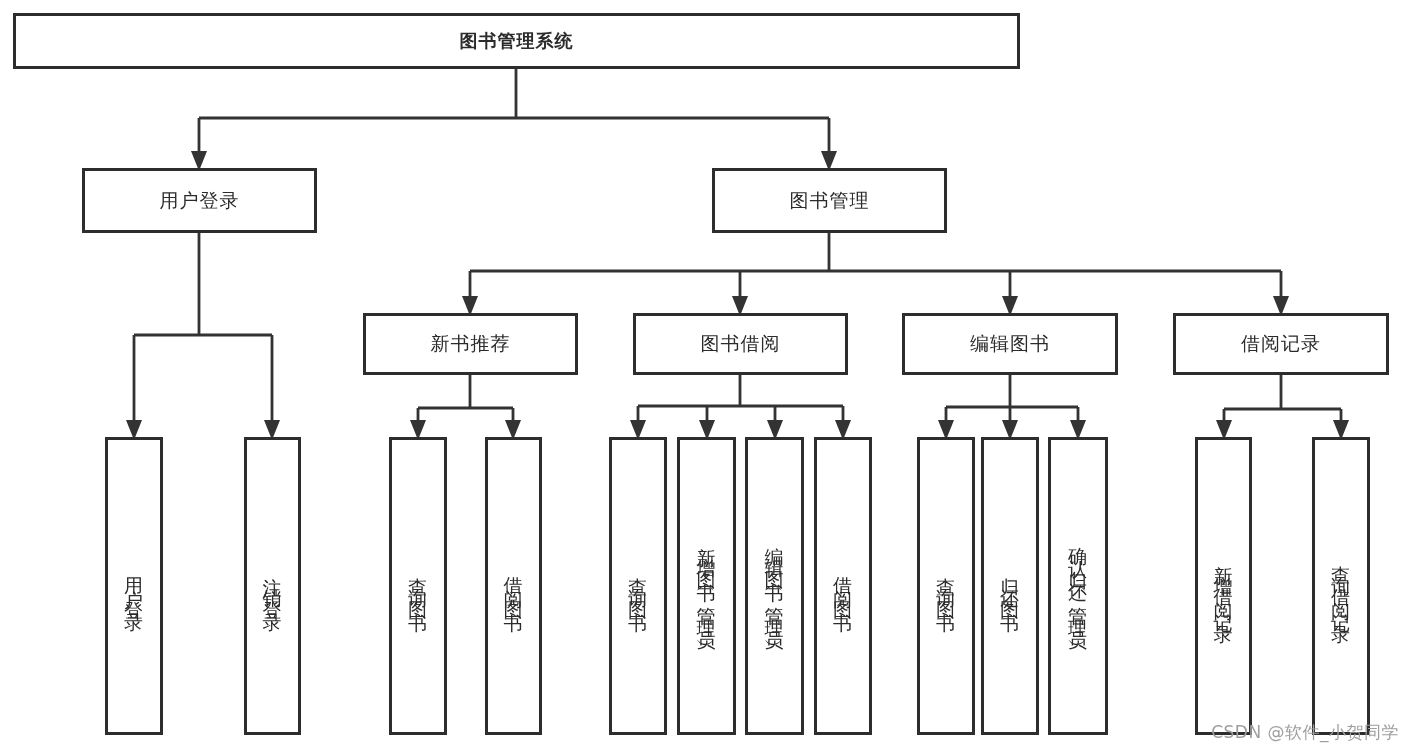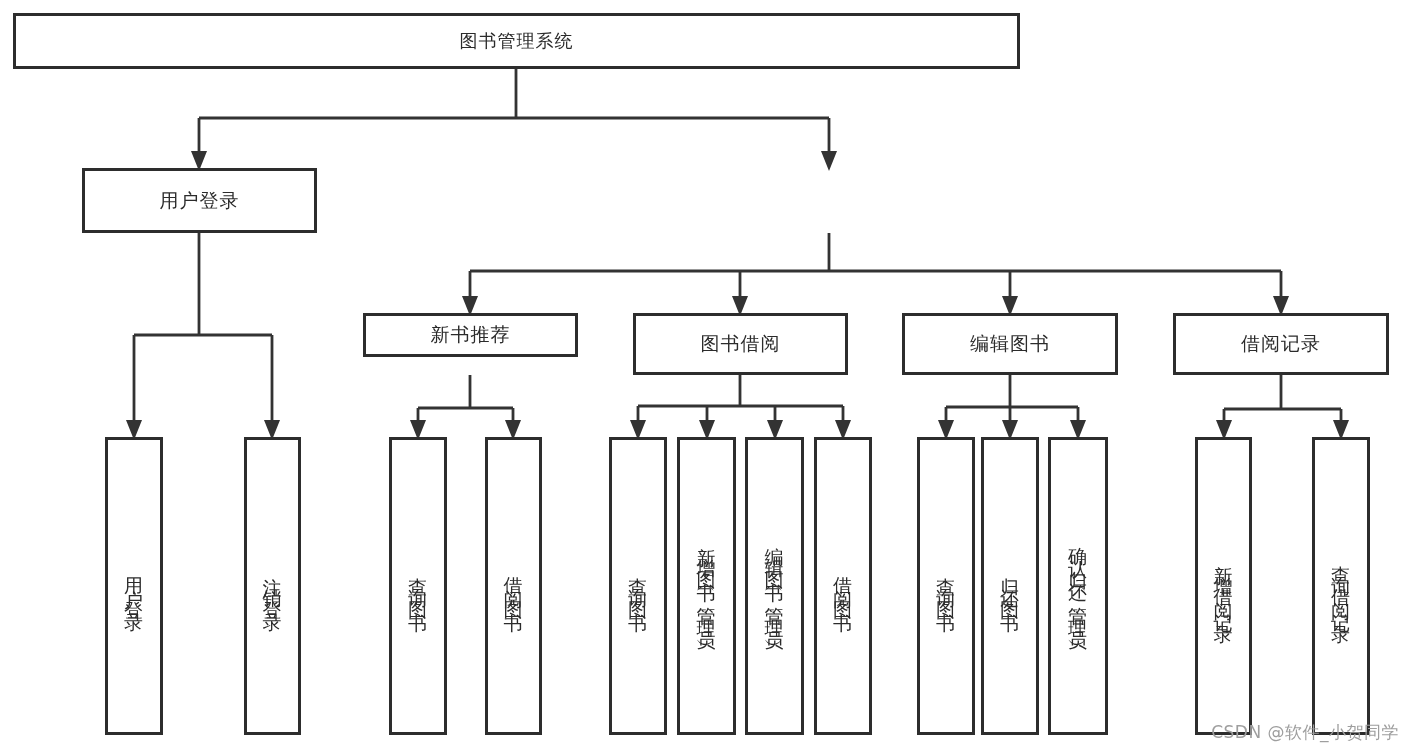--- a/index.html
+++ b/index.html
@@ -116,29 +116,32 @@
     <polygon points="699,420 715,420 707,440"></polygon>
     <polygon points="767,420 783,420 775,440"></polygon>
     <polygon points="835,420 851,420 843,440"></polygon>
     <polygon points="938,420 954,420 946,440"></polygon>
     <polygon points="1002,420 1018,420 1010,440"></polygon>
     <polygon points="1070,420 1086,420 1078,440"></polygon>
     <polygon points="1216,420 1232,420 1224,440"></polygon>
     <polygon points="1333,420 1349,420 1341,440"></polygon>
   </svg>
 
-  <div class="node h root" style="left:13px;top:13px;width:1007px;height:56px;">
+  <div class="node h root" style="left:13px;top:13px;width:1007px;height:56px;font-weight:bold;">
     <span>图书管理系统</span>
   </div>
 
   <div class="node h" style="left:82px;top:168px;width:235px;height:65px;">
     <span>用户登录</span>
   </div>
+  <div class="node h" style="left:712px;top:168px;width:235px;height:65px;">
+    <span>图书管理</span>
+  </div>
 
-  <div class="node h" style="left:363px;top:313px;width:215px;height:44px;">
+  <div class="node h" style="left:363px;top:313px;width:215px;height:62px;">
     <span>新书推荐</span>
   </div>
   <div class="node h" style="left:633px;top:313px;width:215px;height:62px;text-align:right;">
     <span>图书借阅</span>
   </div>
   <div class="node h" style="left:902px;top:313px;width:216px;height:62px;">
     <span>编辑图书</span>
   </div>
   <div class="node h" style="left:1173px;top:313px;width:216px;height:62px;">
     <span>借阅记录</span>

